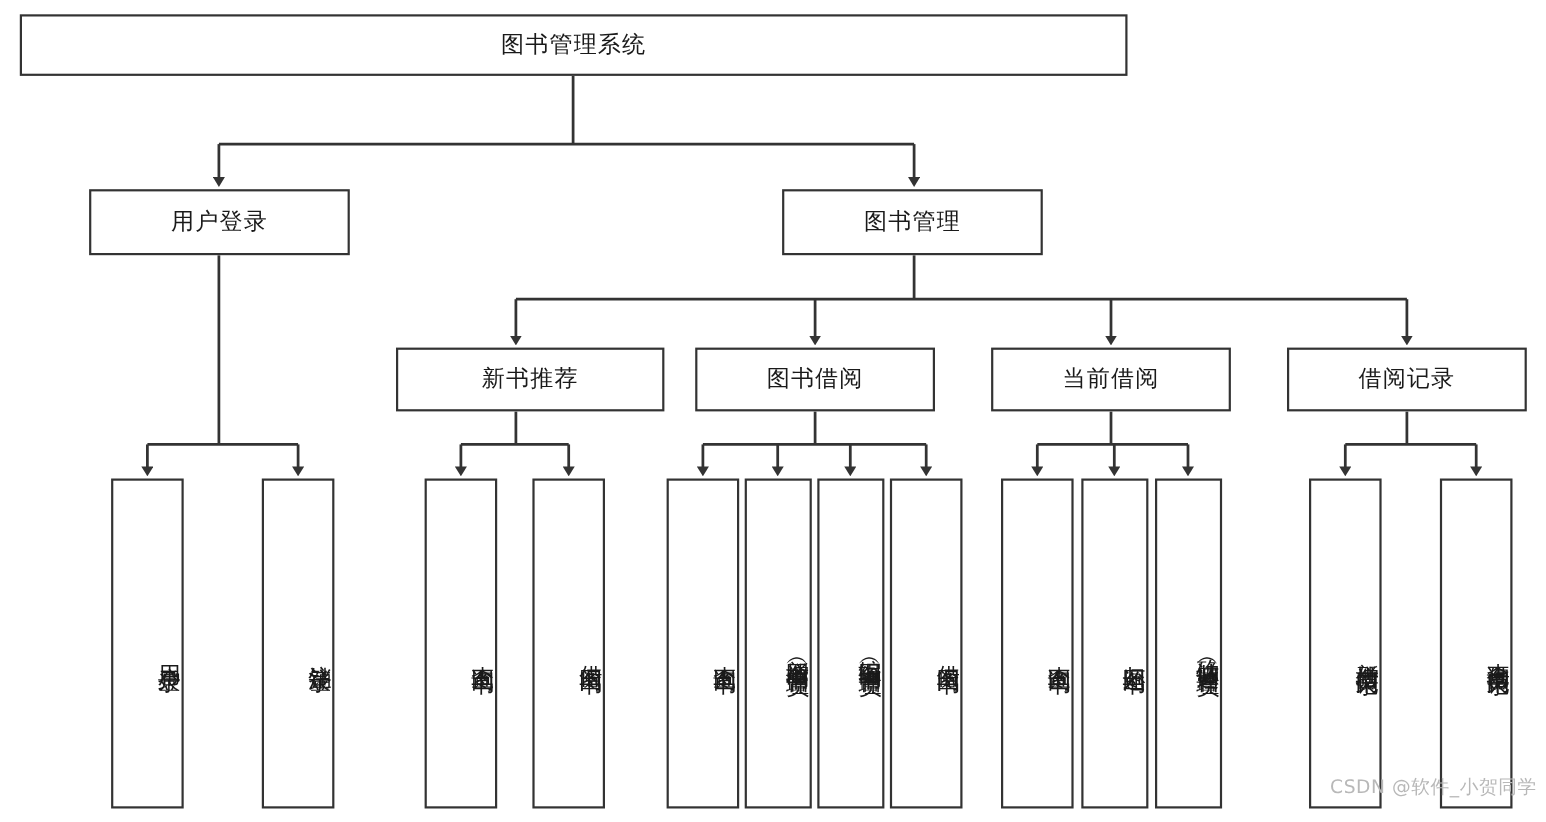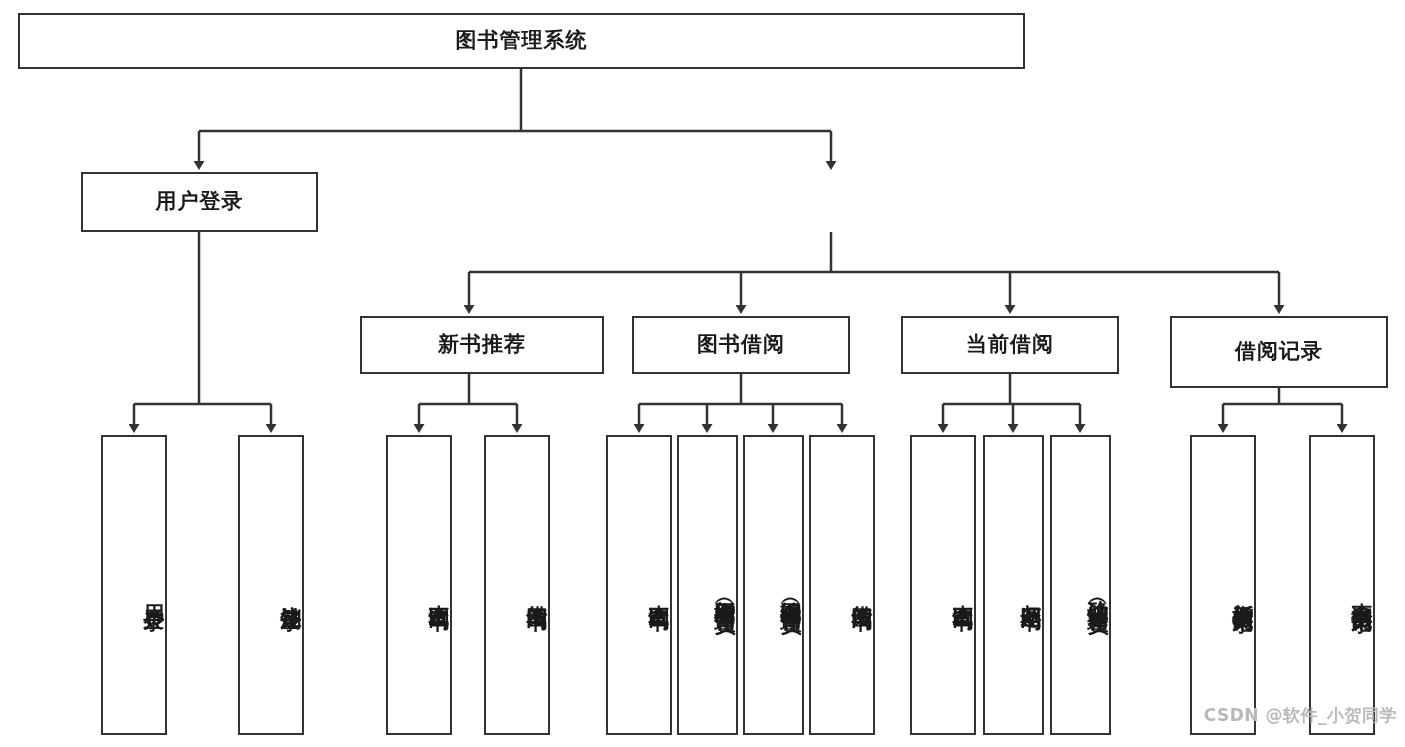--- a/index.html
+++ b/index.html
@@ -12,21 +12,20 @@
     width: 1405px;
     height: 747px;
     font-family: "DejaVu Sans", "Liberation Sans", sans-serif;
     overflow: hidden;
   }
   #diagram-root {
     position: relative;
     width: 1405px;
     height: 747px;
     background: #ffffff;
-    font-weight: bold;
   }
   svg.connectors {
     position: absolute;
     left: 0;
     top: 0;
     width: 1405px;
     height: 747px;
     pointer-events: none;
   }
   .node {
@@ -139,31 +138,34 @@
     </g>
   </svg>
 
   <div class="node horizontal" style="left: 18px; top: 13px; width: 1007px; height: 56px;">
     <span class="label">图书管理系统</span>
   </div>
 
   <div class="node horizontal" style="left: 81px; top: 172px; width: 237px; height: 60px;">
     <span class="label">用户登录</span>
   </div>
+  <div class="node horizontal" style="left: 711px; top: 172px; width: 237px; height: 60px;">
+    <span class="label">图书管理</span>
+  </div>
 
   <div class="node horizontal" style="left: 360px; top: 316px; width: 244px; height: 58px;">
     <span class="label">新书推荐</span>
   </div>
   <div class="node horizontal" style="left: 632px; top: 316px; width: 218px; height: 58px;">
     <span class="label">图书借阅</span>
   </div>
   <div class="node horizontal" style="left: 901px; top: 316px; width: 218px; height: 58px;">
     <span class="label">当前借阅</span>
   </div>
-  <div class="node horizontal" style="left: 1170px; top: 316px; width: 218px; height: 72px;">
+  <div class="node horizontal" style="left: 1170px; top: 316px; width: 218px; height: 58px;">
     <span class="label">借阅记录</span>
   </div>
 
   <div class="node vertical" style="left: 101px; top: 435px; width: 66px; height: 300px;">
     <span class="label">用户登录</span>
   </div>
   <div class="node vertical" style="left: 238px; top: 435px; width: 66px; height: 300px;">
     <span class="label">注销登录</span>
   </div>
   <div class="node vertical" style="left: 386px; top: 435px; width: 66px; height: 300px;">

